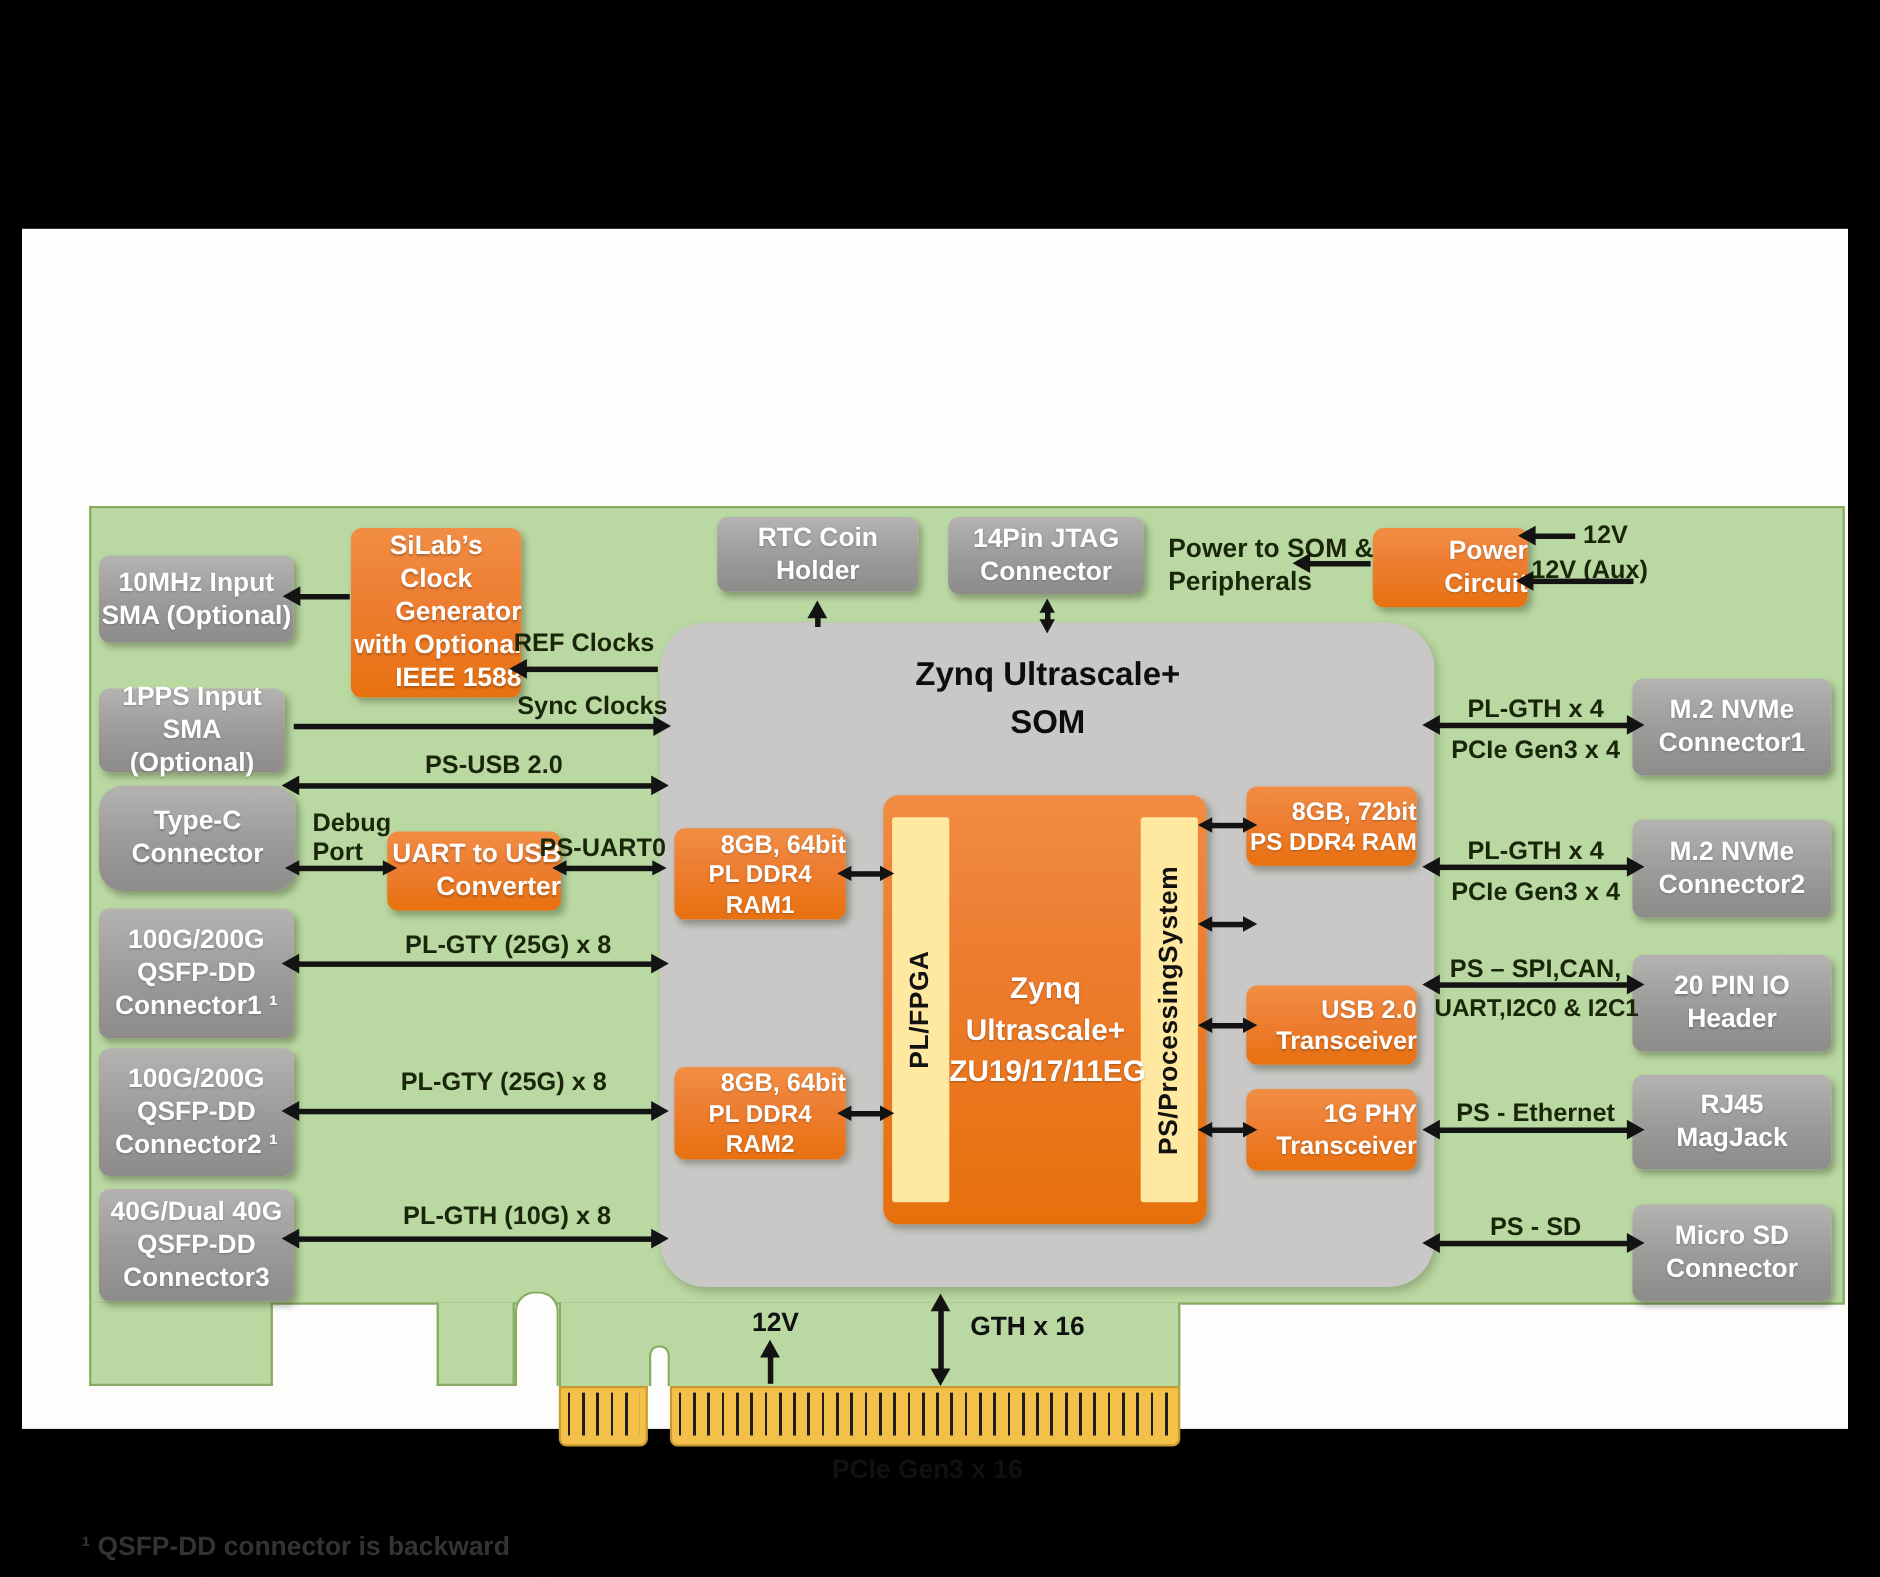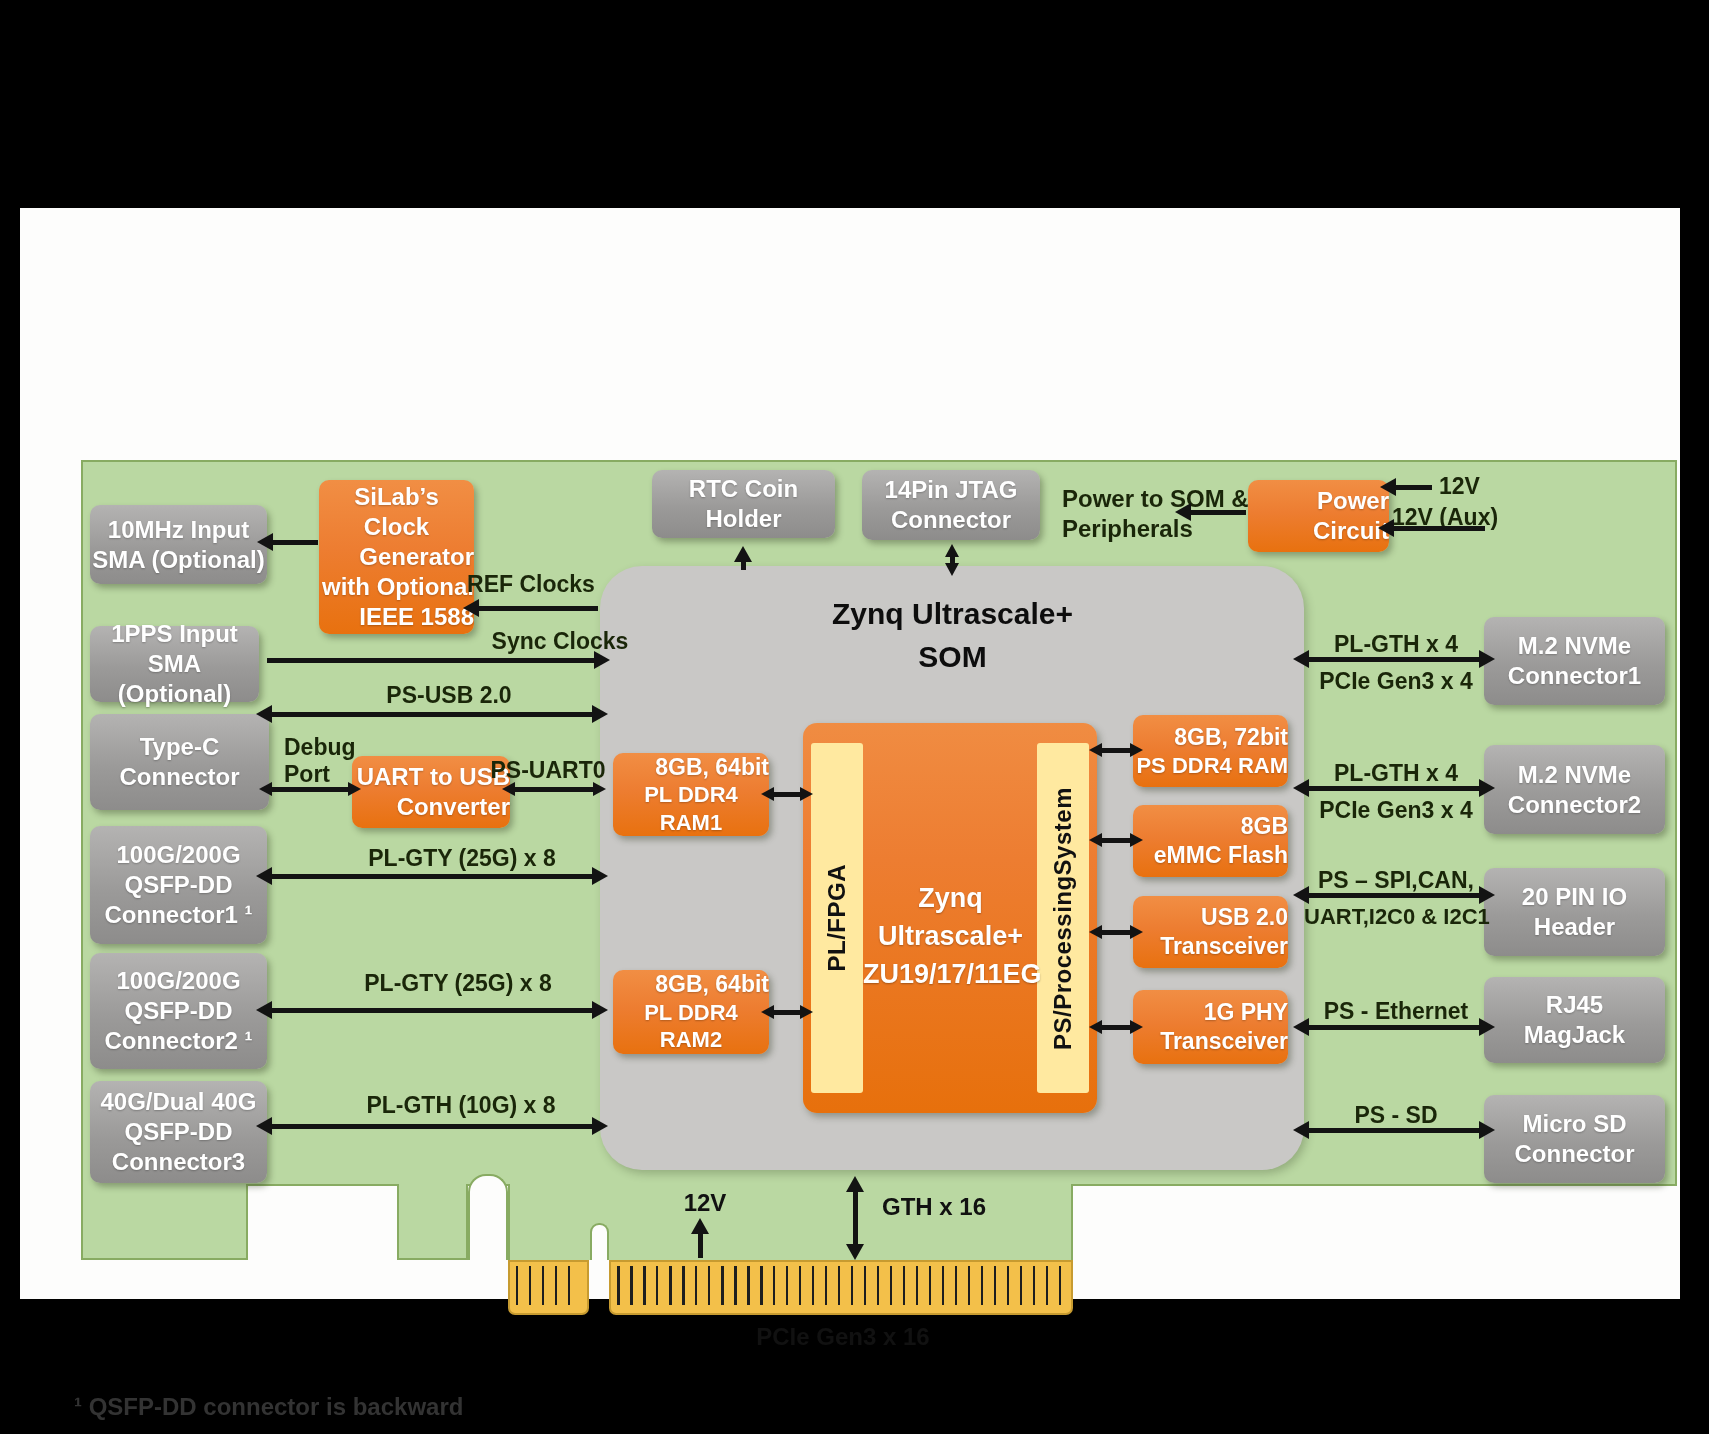--- a/index.html
+++ b/index.html
@@ -105,42 +105,38 @@
     </div>
     <div class="obox" style="left:593px;top:762px;width:156px;height:84px;">
       <div class="fs23">8GB, 64bit</div>
       <div class="fs22">PL DDR4  RAM2</div>
     </div>
 
     <div class="obox" style="left:1113px;top:507px;width:155px;height:72px;">
       <div class="fs23">8GB, 72bit</div>
       <div class="fs22">PS DDR4  RAM</div>
     </div>
-    <div class="obox" style="left:1113px;top:597px;width:155px;height:72px;">
-      <div class="fs23">8GB</div>
-      <div class="fs23">eMMC Flash</div>
-    </div>
     <div class="obox" style="left:1113px;top:688px;width:155px;height:72px;">
       <div class="fs23">USB 2.0</div>
       <div class="fs23">Transceiver</div>
     </div>
     <div class="obox" style="left:1113px;top:782px;width:155px;height:74px;">
       <div class="fs23">1G PHY</div>
       <div class="fs23">Transceiver</div>
     </div>
 
     <div class="gbox" style="left:70px;top:297px;width:177px;height:79px;">
       <div class="fs24">10MHz Input</div>
       <div class="fs24">SMA (Optional)</div>
     </div>
     <div class="gbox" style="left:70px;top:418px;width:169px;height:76px;">
       <div class="fs24">1PPS Input</div>
       <div class="fs24">SMA (Optional)</div>
     </div>
-    <div class="gbox" style="left:70px;top:506px;width:179px;height:96px;">
+    <div class="gbox" style="left:70px;top:506px;width:179px;height:96px;border-radius:22px;">
       <div class="fs24">Type-C</div>
       <div class="fs24">Connector</div>
     </div>
     <div class="gbox" style="left:70px;top:618px;width:177px;height:118px;">
       <div class="fs24">100G/200G</div>
       <div class="fs24">QSFP-DD</div>
       <div class="fs24">Connector1 ¹</div>
     </div>
     <div class="gbox" style="left:70px;top:745px;width:177px;height:116px;">
       <div class="fs24">100G/200G</div>
@@ -192,21 +188,21 @@
     <div class="gbox" style="left:1464px;top:769px;width:181px;height:86px;">
       <div class="fs24">RJ45</div>
       <div class="fs24">MagJack</div>
     </div>
     <div class="gbox" style="left:1464px;top:887px;width:181px;height:88px;">
       <div class="fs24">Micro SD</div>
       <div class="fs24">Connector</div>
     </div>
 
     <div class="lab" style="left:431px;top:363px;width:160px;">REF Clocks</div>
-    <div class="lab" style="left:460px;top:420px;width:160px;">Sync Clocks</div>
+    <div class="lab" style="left:427px;top:420px;width:160px;text-align:right;">Sync Clocks</div>
     <div class="lab" style="left:339px;top:474px;width:180px;">PS-USB  2.0</div>
     <div class="lab left" style="left:264px;top:526px;">Debug</div>
     <div class="lab left" style="left:264px;top:553px;">Port</div>
     <div class="lab" style="left:448px;top:549px;width:160px;">PS-UART0</div>
     <div class="lab" style="left:332px;top:637px;width:220px;">PL-GTY (25G) x 8</div>
     <div class="lab" style="left:328px;top:762px;width:220px;">PL-GTY (25G) x 8</div>
     <div class="lab" style="left:331px;top:884px;width:220px;">PL-GTH (10G) x 8</div>
 
     <div class="lab left" style="left:1042px;top:277px;font-size:24px;">Power to SOM &amp;</div>
     <div class="lab left" style="left:1042px;top:307px;font-size:24px;">Peripherals</div>

